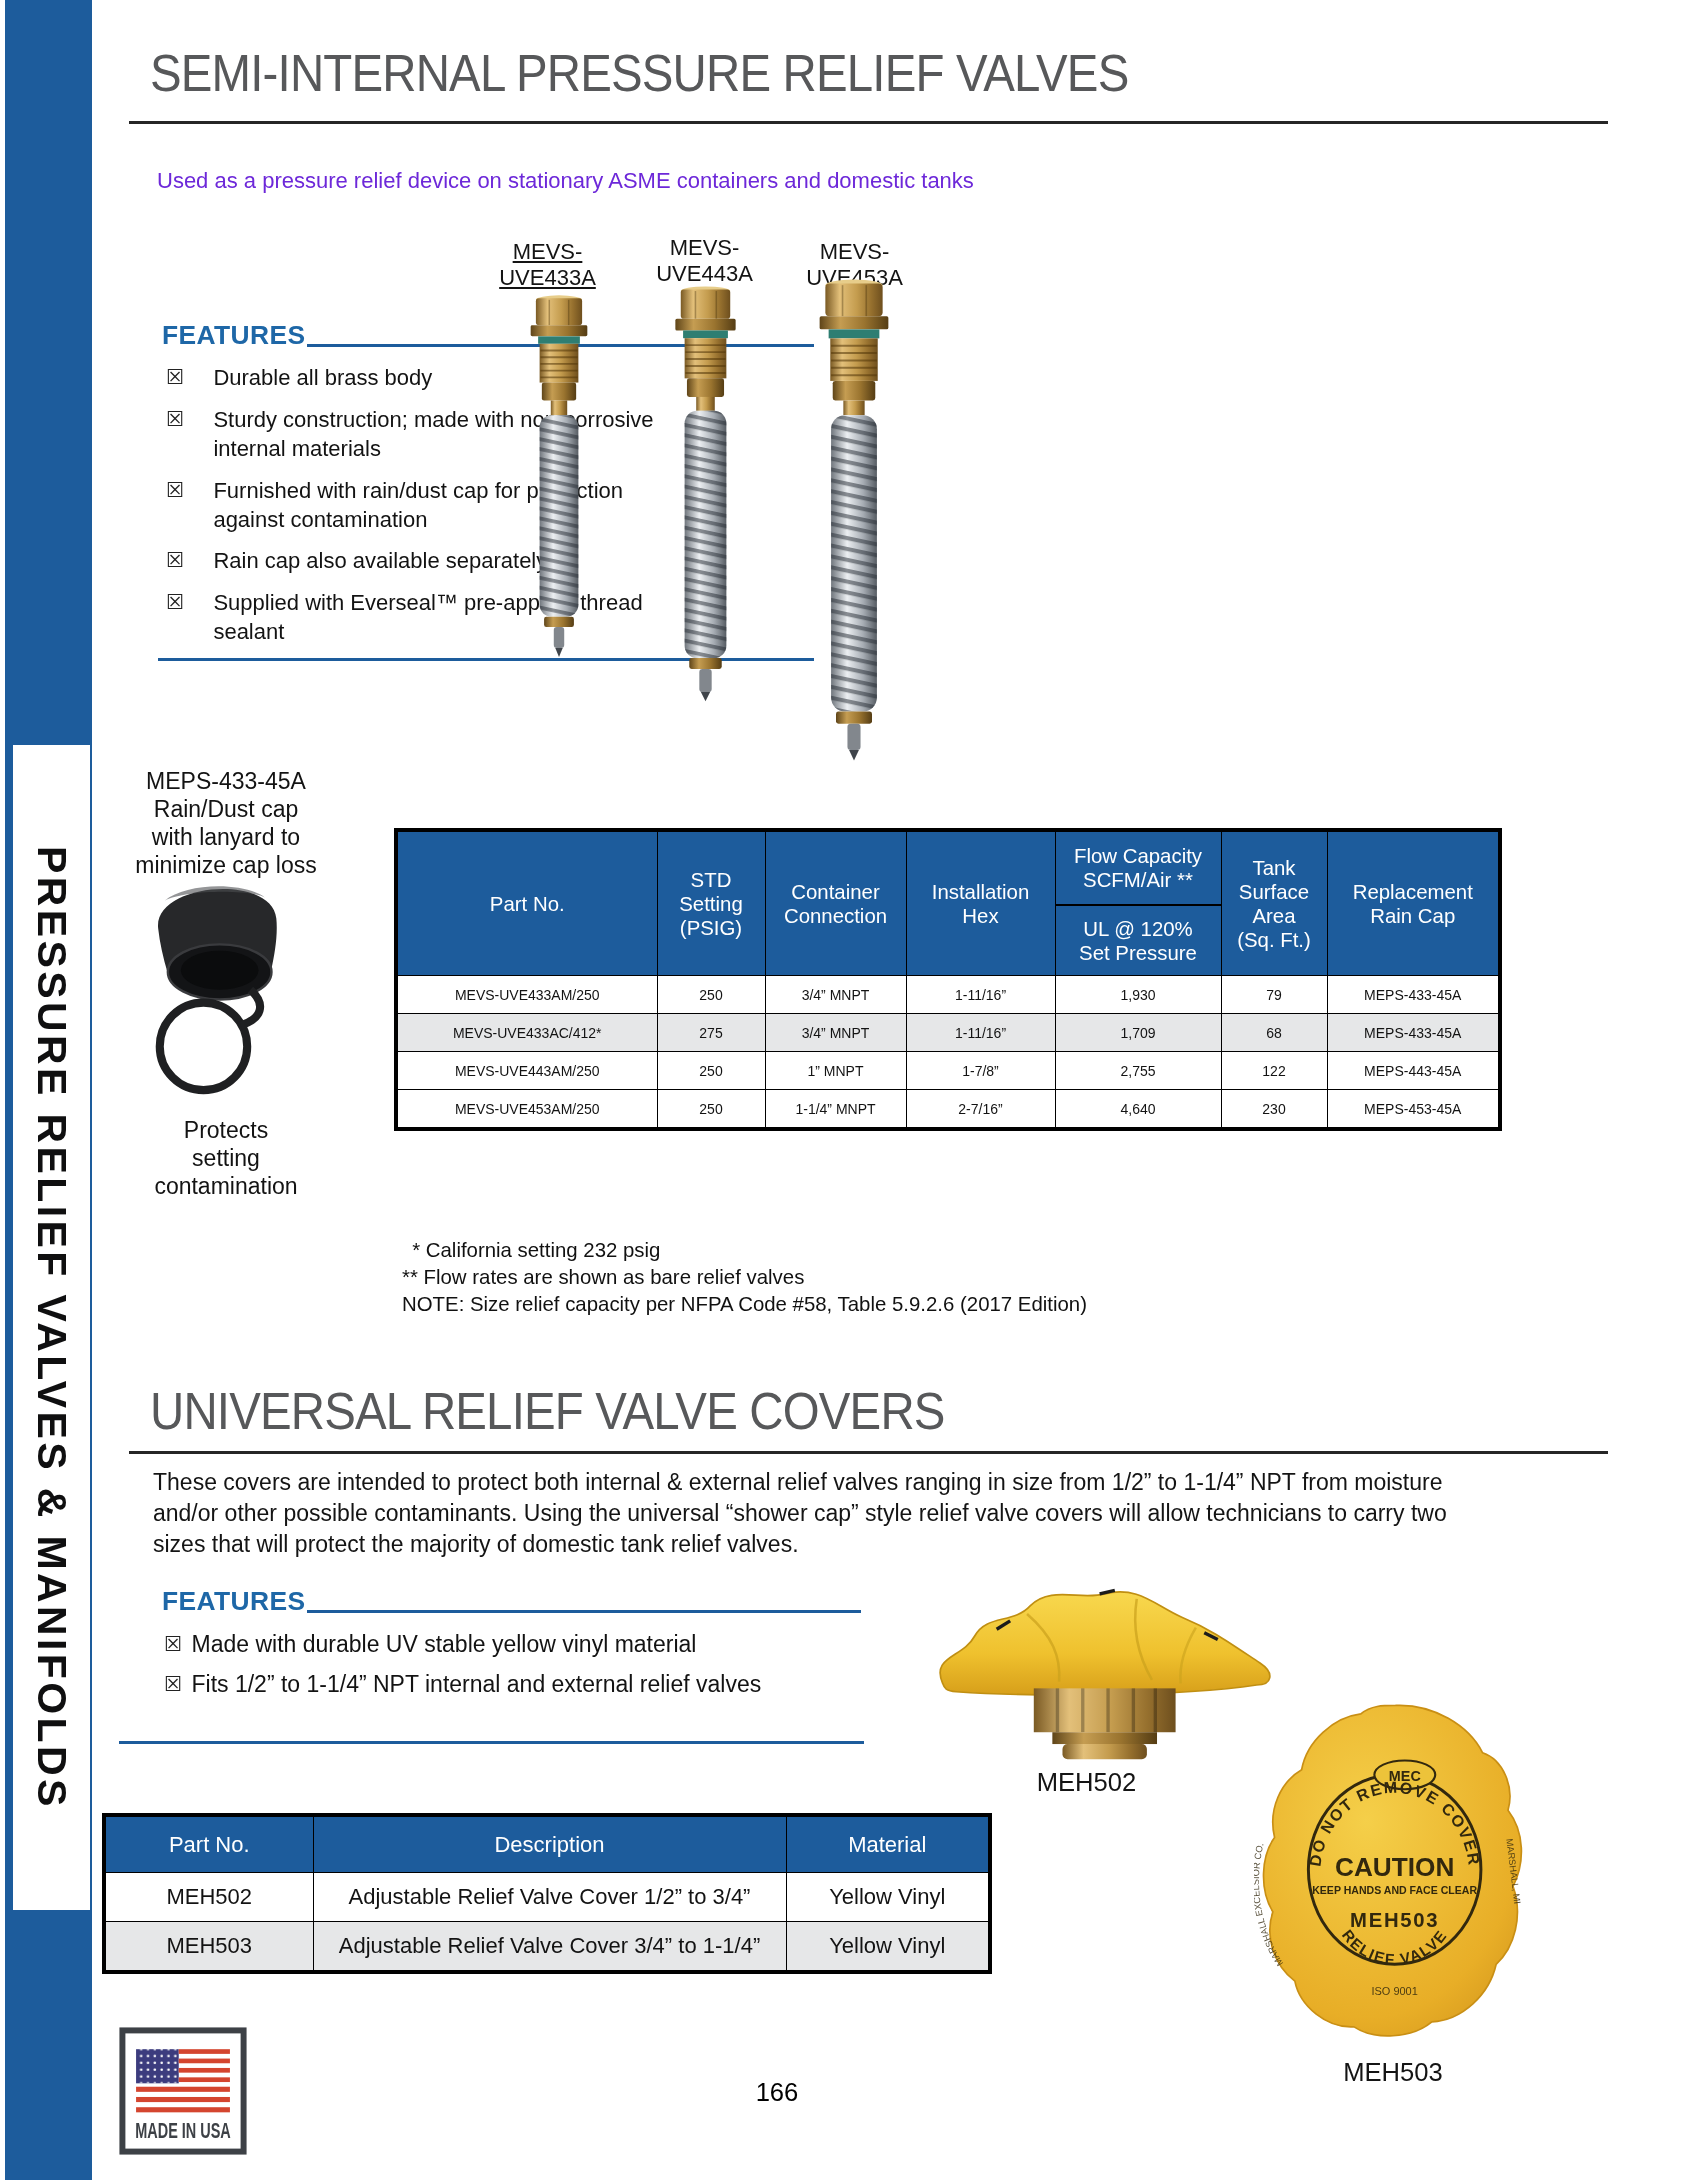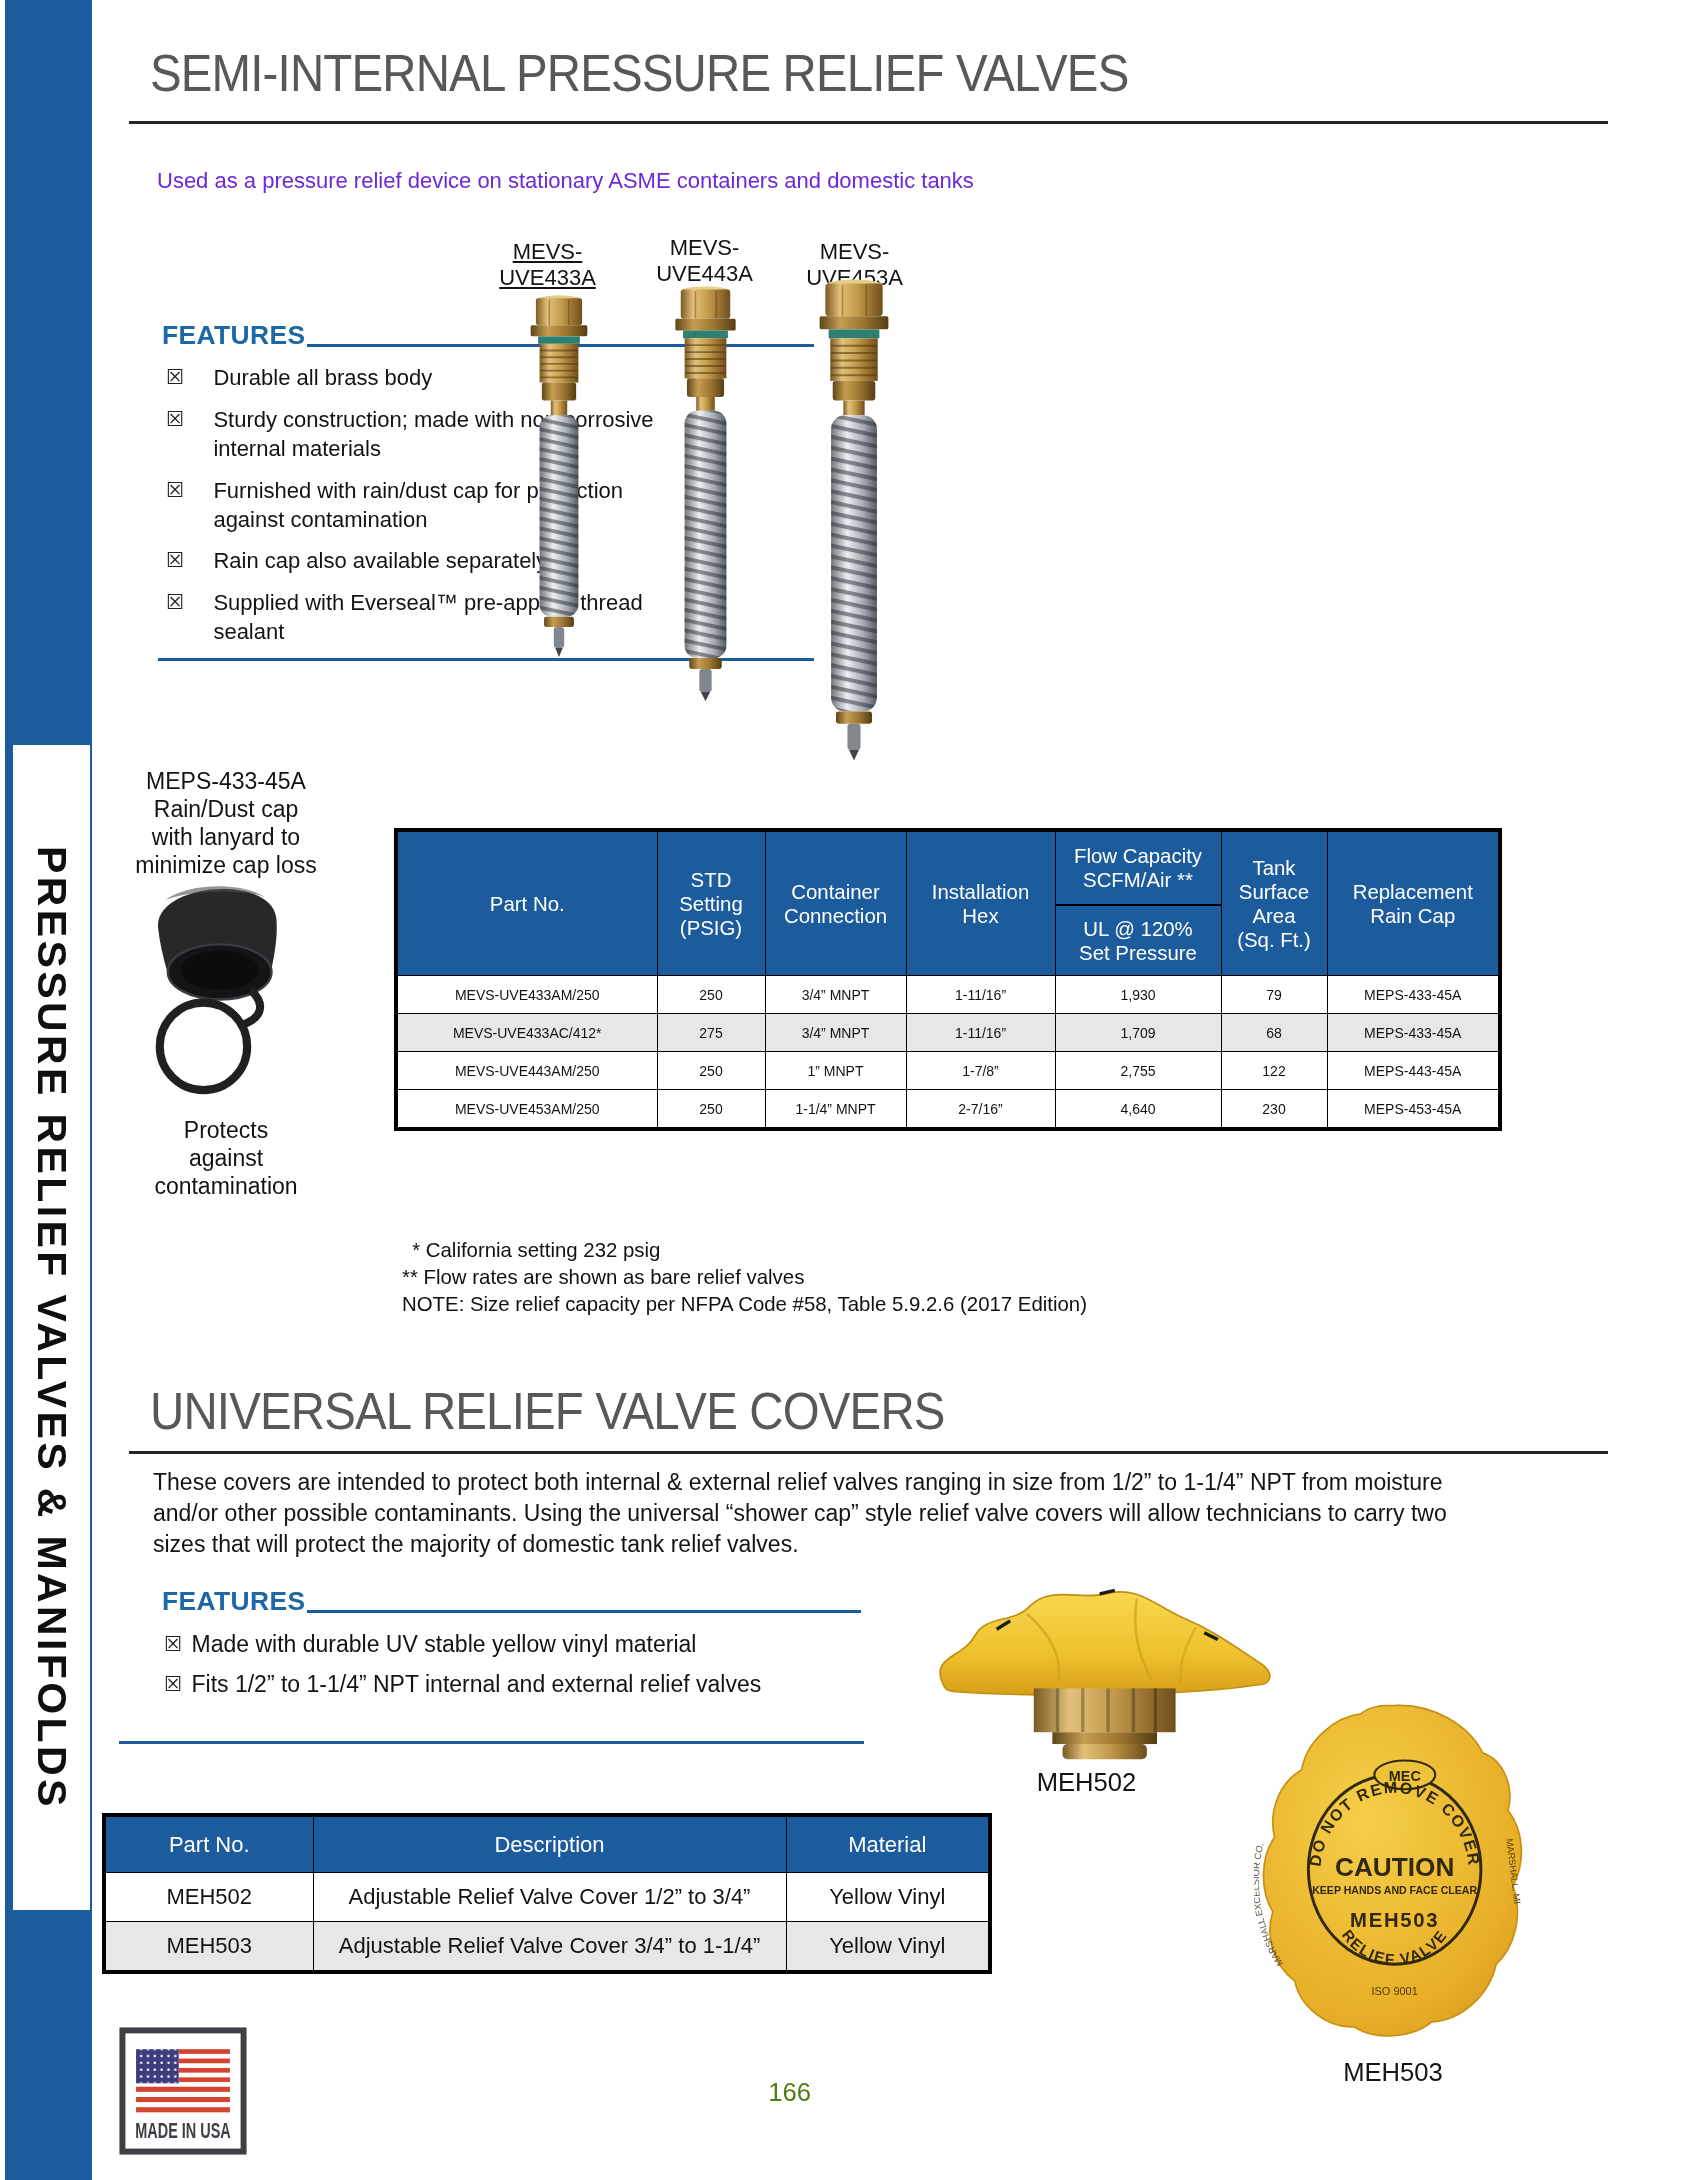--- a/index.html
+++ b/index.html
@@ -55,21 +55,21 @@
   .intro-par{position:absolute;left:153px;top:1467px;width:1316px;font-size:23px;line-height:31px;color:#141414;}
 
   
   .cover-table{position:absolute;left:102px;top:1813px;border-collapse:collapse;table-layout:fixed;
     width:886px;border:4.3px solid #000;background:#fff;}
   .cover-table th,.cover-table td{border:1.7px solid #000;text-align:center;vertical-align:middle;padding:0;}
   .cover-table thead th{background:#1d5c9c;color:#fff;font-weight:400;font-size:22px;height:55px;}
   .cover-table tbody td{font-size:22px;color:#131313;height:48px;}
   .cover-table tbody tr.alt td{background:#e6e7e8;}
 
-  .page-num{position:absolute;left:743px;top:2078px;width:68px;text-align:right;font-size:25.6px;color:#4d7c0f;}
+  .page-num{position:absolute;left:743px;top:2078px;width:68px;text-align:center;font-size:25.6px;color:#000000;}
 </style>
 </head>
 <body>
 
 <div class="page">
 
   <svg width="0" height="0" style="position:absolute">
     <defs>
       <linearGradient id="gBrass" x1="0" y1="0" x2="1" y2="0">
         <stop offset="0" stop-color="#7a5a24"></stop>
@@ -228,21 +228,21 @@
 minimize cap loss</div>
   <svg class="img-abs" style="left:129px;top:850px;" width="170" height="260" viewBox="0 0 210 320">
     <path d="M36 96 C30 40 176 28 182 84 C184 104 180 128 176 146 C170 182 60 190 48 152 C42 132 38 114 36 96 Z" fill="#27282a"></path>
     <path d="M44 62 C70 40 140 38 168 58 C150 48 70 48 44 62 Z" fill="#4d4e51" opacity=".6"></path>
     <ellipse cx="112" cy="150" rx="64" ry="34" fill="#131416" stroke="#3a3b3e" stroke-width="3"></ellipse>
     <ellipse cx="112" cy="148" rx="48" ry="24" fill="#0b0c0d"></ellipse>
     <circle cx="92" cy="242" r="54" fill="none" stroke="#1f2022" stroke-width="10"></circle>
     <path d="M150 172 C170 190 164 208 138 216" stroke="#1f2022" stroke-width="10" fill="none"></path>
   </svg>
   <div class="caption preline" style="left:98px;top:1116px;">Protects
-against
+setting
 contamination</div>
 
   <table class="spec-table">
     <colgroup>
       <col style="width:261px">
         <col style="width:108px">
         <col style="width:141px">
         <col style="width:149px">
       <col style="width:166px">
         <col style="width:106px">

